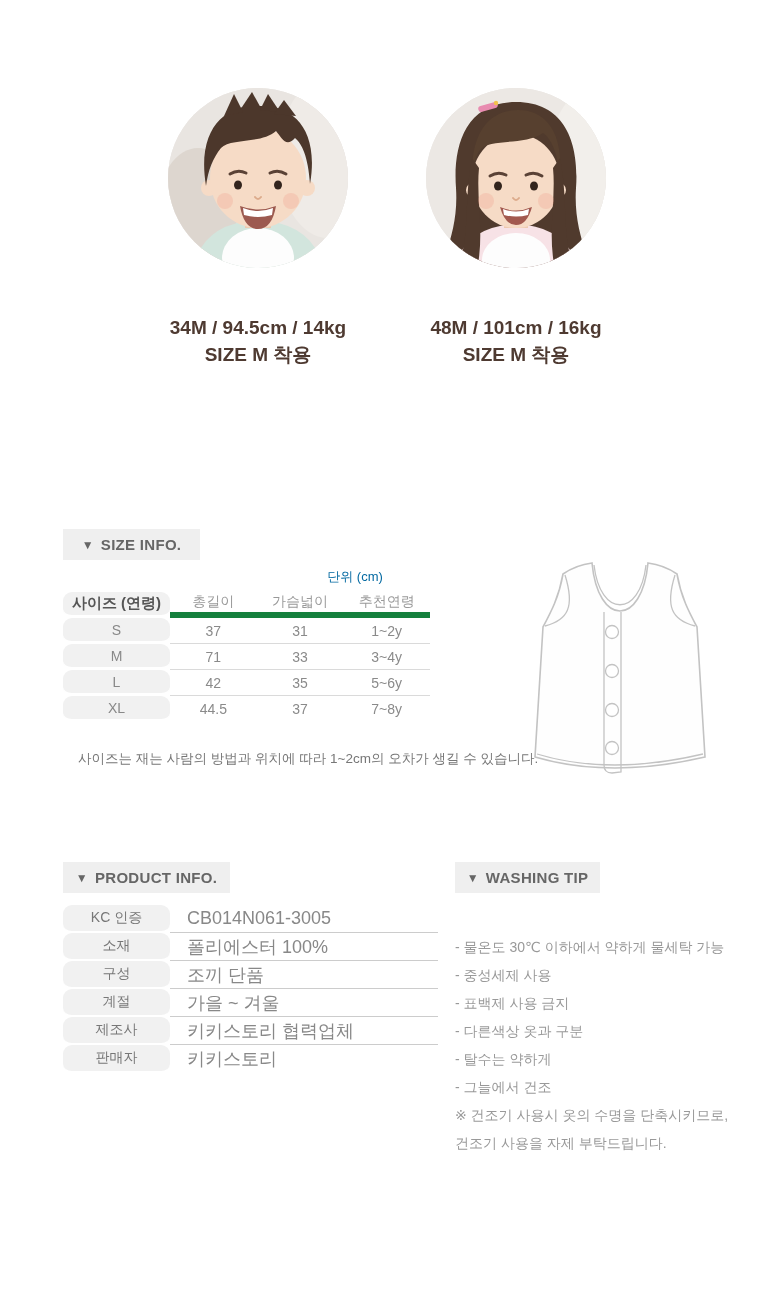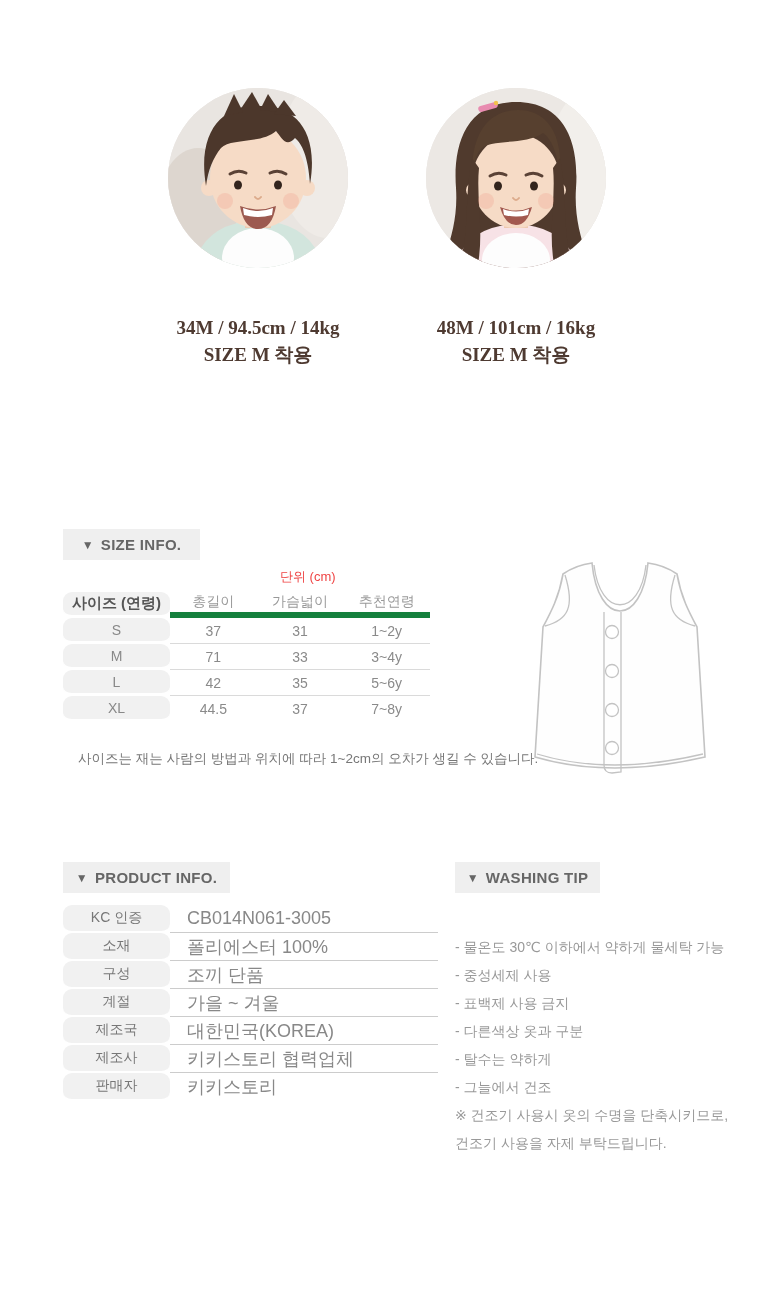--- a/index.html
+++ b/index.html
@@ -6,36 +6,36 @@
   body { font-family:"Liberation Sans","DejaVu Sans",sans-serif; }
   .page { position:relative; width:780px; height:1300px; background:#ffffff; overflow:hidden; }
 
   
   .avatar { position:absolute; width:180px; height:180px; border-radius:50%; overflow:hidden; background:#e9e5e1; }
   .avatar svg { display:block; }
   .avatar-boy { left:168px; top:88px; }
   .avatar-girl { left:426px; top:88px; }
 
   .caption { position:absolute; top:314px; width:260px; text-align:center;
-             color:#4e3a31; font-weight:bold; font-size:19px; line-height:27px;font-family:Liberation Serif, serif; }
+             color:#4e3a31; font-weight:bold; font-size:19px; line-height:27px; }
   .caption-left { left:128px; }
   .caption-right { left:386px; }
 
   
   .sec-header { position:absolute; height:31px; background:#efefef; color:#666666;
                 font-weight:bold; font-size:15px; display:flex; align-items:center;
                 justify-content:center; letter-spacing:0.3px; }
   .sec-header .tri { font-size:12px; margin-right:7px; color:#666666; }
   .hdr-size { left:63px; top:529px; width:137px; }
   .hdr-product { left:63px; top:862px; width:167px; }
   .hdr-washing { left:455px; top:862px; width:145px; }
 
   
-  .unit-label { position:absolute; left:280px; top:568px; width:150px; text-align:left;
-                color:#ef4444; font-size:13px; }
+  .unit-label { position:absolute; left:280px; top:568px; width:150px; text-align:center;
+                color:#0369a1; font-size:13px; }
   .size-table { position:absolute; left:63px; top:592px; width:367px; }
   .srow { display:flex; height:26px; font-size:14px; }
   .slabel { width:107px; background:#f1f1f1; border-bottom:3px solid #ffffff;
             display:flex; align-items:center; justify-content:center; color:#888888;border-radius:9px; }
   .srow-header .slabel { color:#555555; font-weight:bold; font-size:15px; }
   .svals { flex:1; display:flex; border-bottom:1px solid #dadada; }
   .srow-header .svals { border-bottom:6px solid #15803d; color:#999999; }
   .srow-last .svals { border-bottom:none; }
   .svals span { flex:1; display:flex; align-items:center; justify-content:center; color:#8a8a8a; }
   .srow-header .svals span { color:#999999; }
@@ -221,24 +221,20 @@
     </div>
     <div class="prow">
       <div class="plabel">구성</div>
       <div class="pval">조끼 단품</div>
     </div>
     <div class="prow">
       <div class="plabel">계절</div>
       <div class="pval">가을 ~ 겨울</div>
     </div>
     <div class="prow">
-      <div class="plabel">제조국</div>
-      <div class="pval">대한민국(KOREA)</div>
-    </div>
-    <div class="prow">
       <div class="plabel">제조사</div>
       <div class="pval">키키스토리 협력업체</div>
     </div>
     <div class="prow prow-last">
       <div class="plabel">판매자</div>
       <div class="pval">키키스토리</div>
     </div>
   </div>
 
   <div class="sec-header hdr-washing">

